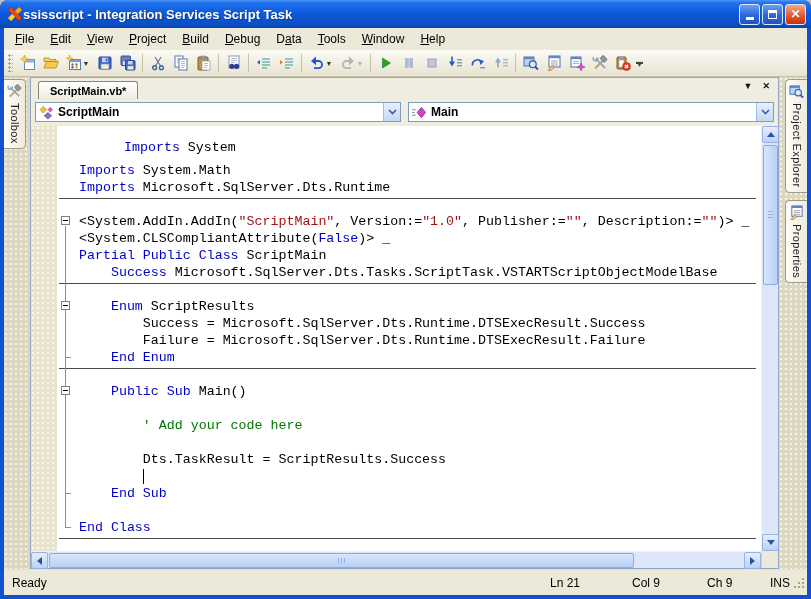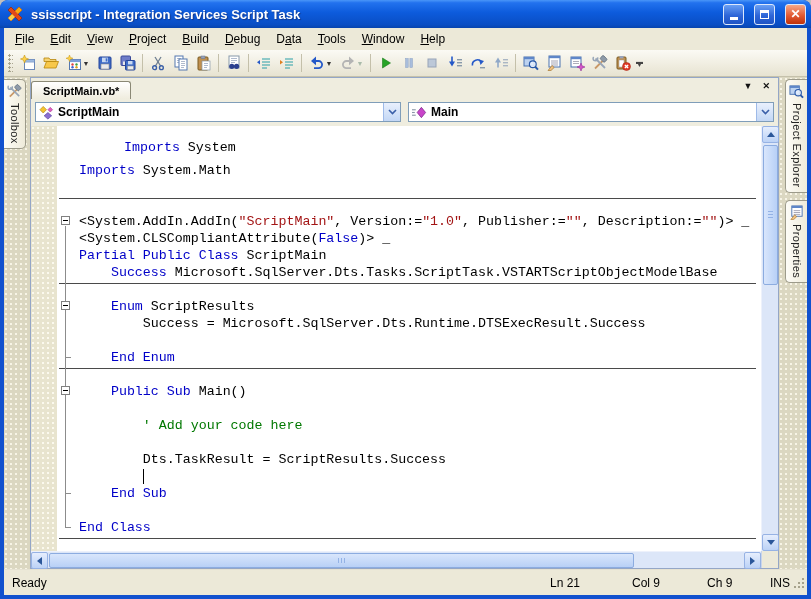--- a/index.html
+++ b/index.html
@@ -1,20 +1,20 @@
 <!DOCTYPE html>
 <html style="--frame_blue: #1151CE; --chrome: #ECE9D8; --keyword: #0000C8; --string: #A31515; --comment: #007800; --editor_bg: #FFFFFF; --title_gradient_top: #2272EE; --title_gradient_bottom: #0845AE;"><head>
 <meta charset="utf-8">
 <style>
   html,body{margin:0;padding:0;background:#c0c0c0;}
   *{box-sizing:border-box;}
   .window{width:811px;height:599px;display:flex;flex-direction:column;background:var(--frame_blue,#1151CE);
     border-radius:8px 8px 0 0;overflow:hidden;font-family:"Liberation Sans",sans-serif;position:relative;}
   
-  .titlebar{height:28px;display:flex;align-items:center;gap:8px;padding:0 5px 0 7px;flex:none;
+  .titlebar{height:28px;display:flex;align-items:center;gap:0;padding:0 5px 0 7px;flex:none;
     background:linear-gradient(180deg,#4A96F8 0%,#2272EE 10%,#0D5BDC 45%,#0A4EC4 88%,#0845AE 100%);
     border-radius:8px 8px 0 0;}
   .title{flex:1;color:#fff;font-weight:bold;font-size:13px;text-shadow:1px 1px 1px #153A8C;white-space:nowrap;overflow:hidden;}
   .wb{width:21px;height:21px;border:1px solid #DCE8FC;border-radius:3px;display:flex;align-items:center;justify-content:center;margin-left:2px;cursor:default;}
   .wb.minmax{background:linear-gradient(#6AA0F4,#2E66D8 55%,#1F54C4);}
   .wb.close{background:linear-gradient(#F6A888,#E25A34 55%,#C03208);}
   .glyph-min{display:block;width:8px;height:3px;background:#fff;margin-top:9px;}
   .glyph-max{display:block;width:9px;height:9px;border:1px solid #fff;border-top-width:3px;}
   .glyph-x{color:#fff;font-size:12px;font-weight:bold;line-height:1;}
   
@@ -40,21 +40,21 @@
   .strip.left{width:26px;padding-top:2px;}
   .strip.right{width:28px;padding-top:2px;display:flex;flex-direction:column;gap:7px;align-items:flex-end;}
   .vtab{background:linear-gradient(90deg,#FDFCF7,#EFEBDA);border:1px solid #9C9A8A;display:flex;flex-direction:column;
     align-items:center;padding:4px 1px;width:22px;}
   .vtab.edge-left{border-left:none;border-radius:0 5px 5px 0;}
   .vtab.edge-right{border-right:none;border-radius:5px 0 0 5px;}
   .vtab-label{writing-mode:vertical-rl;font-size:11px;color:#222;margin-top:4px;letter-spacing:.4px;}
   
   .well{flex:1;border:1px solid #94A6C6;display:flex;flex-direction:column;background:#EFEDDF;min-width:0;}
   .tabrow{height:21px;display:flex;align-items:flex-end;position:relative;flex:none;}
-  .doctab{padding:3px 11px 2px 11px;background:linear-gradient(#FFFFFF,#EFECDE);
+  .doctab{margin-left:7px;padding:3px 11px 2px 11px;background:linear-gradient(#FFFFFF,#EFECDE);
     border:1px solid #8A8875;border-bottom:none;border-radius:3px 3px 0 0;font-weight:bold;font-size:11px;}
   .docbtns{position:absolute;right:8px;top:4px;display:flex;gap:10px;align-items:center;}
   .docbtn{font-size:9px;color:#111;line-height:1;font-weight:bold;}
   
   .navrow{height:27px;display:flex;gap:7px;padding:3px 4px 4px 4px;align-items:center;flex:none;}
   .combo{flex:1;height:20px;border:1px solid #7F9DB9;background:#fff;display:flex;align-items:center;gap:4px;
     padding-left:3px;font-size:12px;font-weight:bold;min-width:0;}
   .combo-btn{margin-left:auto;width:17px;height:18px;background:linear-gradient(#E9F0FD,#C3D7F5);
     border-left:1px solid #9EBAE8;display:flex;align-items:center;justify-content:center;flex:none;}
   
@@ -415,28 +415,30 @@
                 </svg>
               </span>
           </div>
         </div>
 
         <div class="editor-row">
           <div class="ind-margin"></div>
           <div class="code" id="code">
               <div class="ln" style="top: 13px; margin-left: 45px;"><span class="k">Imports</span><span class="p"> System</span></div>
               <div class="ln" style="top: 36px;"><span class="k">Imports</span><span class="p"> System.Math</span></div>
+              <div class="ln" style="top: 53px;"><span class="k">Imports</span><span class="p"> Microsoft.SqlServer.Dts.Runtime</span></div>
               <div class="ln" style="top: 70px;"></div>
               <div class="ln" style="top: 87px;"><span class="p">&lt;System.AddIn.AddIn(</span><span class="s">"ScriptMain"</span><span class="p">, Version:=</span><span class="s">"1.0"</span><span class="p">, Publisher:=</span><span class="s">""</span><span class="p">, Description:=</span><span class="s">""</span><span class="p">)&gt; _</span></div>
               <div class="ln" style="top: 104px;"><span class="p">&lt;System.CLSCompliantAttribute(</span><span class="k">False</span><span class="p">)&gt; _</span></div>
               <div class="ln" style="top: 121px;"><span class="k">Partial Public Class</span><span class="p"> ScriptMain</span></div>
               <div class="ln" style="top: 138px;"><span class="p">    </span><span class="k">Success</span><span class="p"> Microsoft.SqlServer.Dts.Tasks.ScriptTask.VSTARTScriptObjectModelBase</span></div>
               <div class="ln" style="top: 155px;"></div>
               <div class="ln" style="top: 172px;"><span class="p">    </span><span class="k">Enum</span><span class="p"> ScriptResults</span></div>
               <div class="ln" style="top: 189px;"><span class="p">        Success = Microsoft.SqlServer.Dts.Runtime.DTSExecResult.Success</span></div>
+              <div class="ln" style="top: 206px;"><span class="p">        Failure = Microsoft.SqlServer.Dts.Runtime.DTSExecResult.Failure</span></div>
               <div class="ln" style="top: 223px;"><span class="p">    </span><span class="k">End Enum</span></div>
               <div class="ln" style="top: 240px;"></div>
               <div class="ln" style="top: 257px;"><span class="p">    </span><span class="k">Public Sub</span><span class="p"> Main()</span></div>
               <div class="ln" style="top: 274px;"></div>
               <div class="ln" style="top: 291px;"><span class="p">        </span><span class="c">' Add your code here</span></div>
               <div class="ln" style="top: 308px;"></div>
               <div class="ln" style="top: 325px;"><span class="p">        Dts.TaskResult = ScriptResults.Success</span></div>
               <div class="ln" style="top: 342px;"></div>
               <div class="ln" style="top: 359px;"><span class="p">    </span><span class="k">End Sub</span></div>
               <div class="ln" style="top: 376px;"></div>

